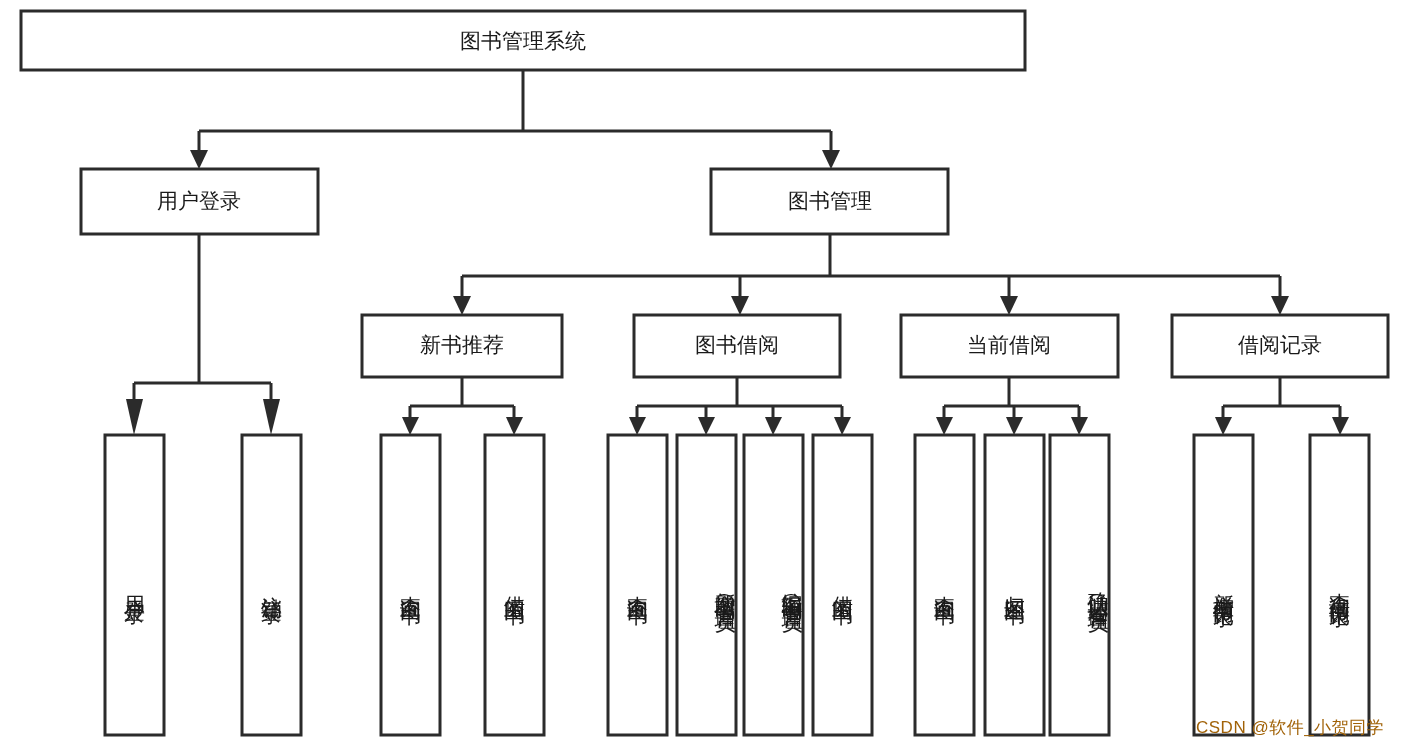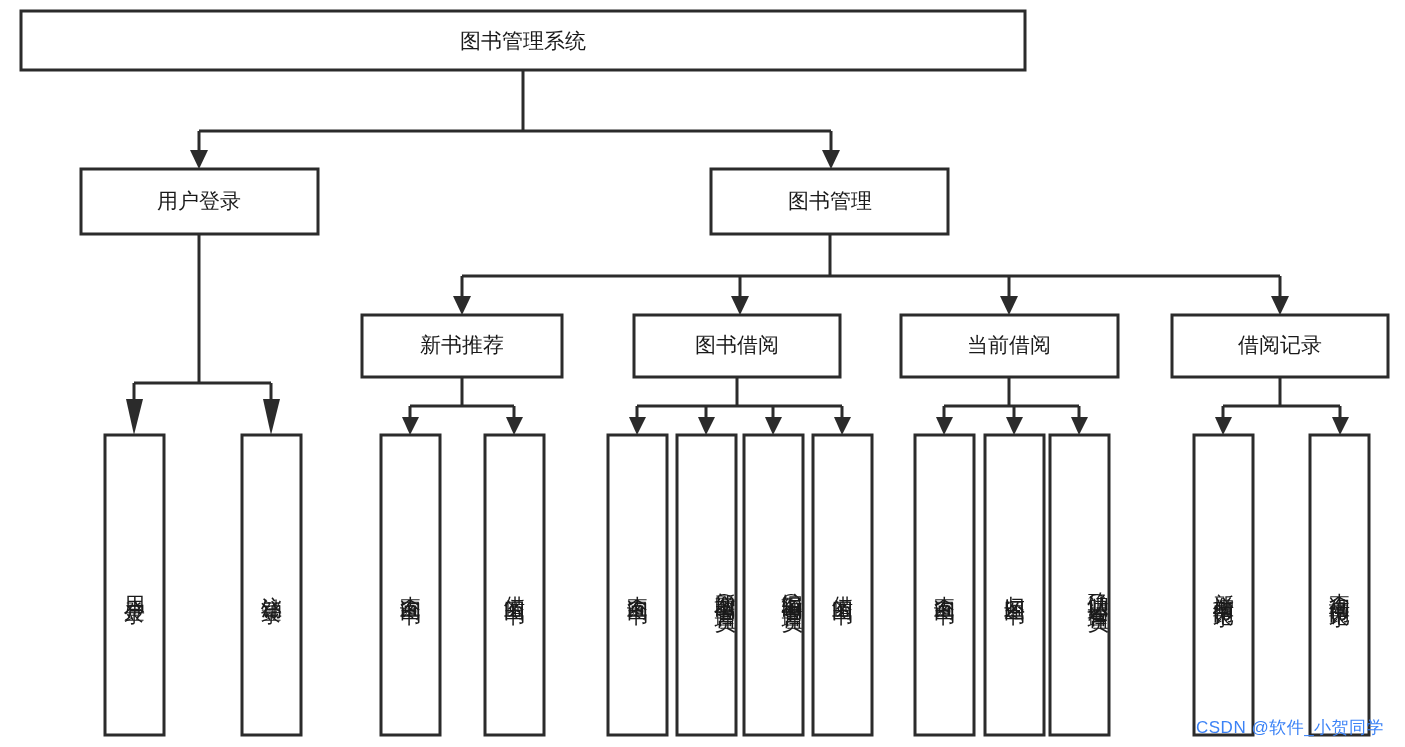--- a/index.html
+++ b/index.html
@@ -66,21 +66,21 @@
     display: flex;
     align-items: center;
     justify-content: center;
     white-space: nowrap;
     pointer-events: none;
   }
   .watermark {
     position: absolute;
     font-family: "Liberation Sans", "DejaVu Sans", sans-serif;
     font-size: 17px;
-    color: #3b82f6;
+    color: #a16207;
     white-space: nowrap;
     letter-spacing: 0.5px;
   }
 </style>
 </head>
 <body>
 
 <div id="diagram-root">
 
   <svg class="tree" viewBox="0 0 1405 747">

